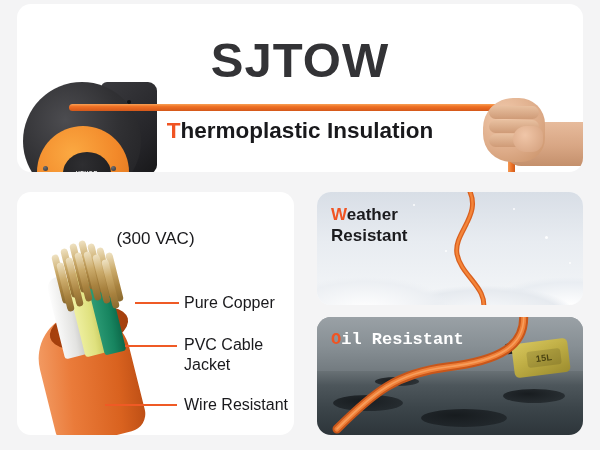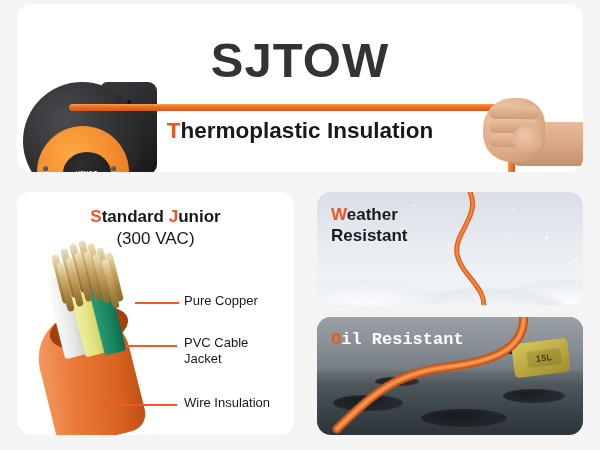--- a/index.html
+++ b/index.html
@@ -153,21 +153,21 @@
     transform:rotate(-14deg);
   }
 
   
   .callout-line {
     position:absolute; height:2px;
     background:#ef5a25;
   }
   .callout-label {
     position:absolute;
-    font-size:13px; font-weight:normal; color:#19191c;
+    font-size:16px; font-weight:normal; color:#19191c;
     line-height:1.24; white-space:pre-line;
   }
 
   
   #weather { left:317px; top:192px; width:266px; height:113px; }
   .snow-bg {
     position:absolute; inset:0;
     background:
       radial-gradient(ellipse 120px 46px at 18% 104%, #ffffff 0%, #eceff3 60%, rgba(236,239,243,0) 72%),
       radial-gradient(ellipse 130px 42px at 62% 110%, #fbfcfd 0%, #e6eaef 62%, rgba(230,234,239,0) 74%),
@@ -257,21 +257,20 @@
       <div class="hand-thumb"></div>
     </div>
 
     <div class="hero-title">SJTOW</div>
 
     <div class="hero-sub"><span class="accent">T</span><span>hermoplastic Insulation</span></div>
   </div>
 
   <div class="card" id="spec">
 
-    <div class="spec-title"><span class="accent">S</span><span>tandard </span><span class="accent">J</span><span>unior</span></div>
     <div class="spec-title-2">(300 VAC)</div>
 
     <div class="cable-art">
       <div class="jacket"></div>
       <div class="jacket-mouth"></div>
       <div class="core white"></div>
       <div class="core yellow"></div>
       <div class="core green"></div>
       <div class="strands">
         <div class="strand" style="left:4px;  top:14px;"></div>
@@ -291,21 +290,21 @@
     </div>
 
     <div class="callout-line" style="left:118px; top:110px; width:44px;"></div>
     <div class="callout-label" style="left:167px; top:101px;">Pure Copper</div>
 
     <div class="callout-line" style="left:108px; top:153px; width:52px;"></div>
     <div class="callout-label" style="left:167px; top:143px;">PVC Cable
 Jacket</div>
 
     <div class="callout-line" style="left:88px; top:212px; width:72px;"></div>
-    <div class="callout-label" style="left:167px; top:203px;">Wire Insulation</div>
+    <div class="callout-label" style="left:167px; top:203px;">Wire Resistant</div>
   </div>
 
   <div class="card" id="weather">
     <div class="snow-bg"></div>
 
     <div class="snow-dot" style="left:40px; top:20px; width:3px; height:3px;"></div>
     <div class="snow-dot" style="left:96px; top:12px; width:2px; height:2px;"></div>
     <div class="snow-dot" style="left:150px;top:30px; width:3px; height:3px;"></div>
     <div class="snow-dot" style="left:196px;top:16px; width:2px; height:2px;"></div>
     <div class="snow-dot" style="left:228px;top:44px; width:3px; height:3px;"></div>

